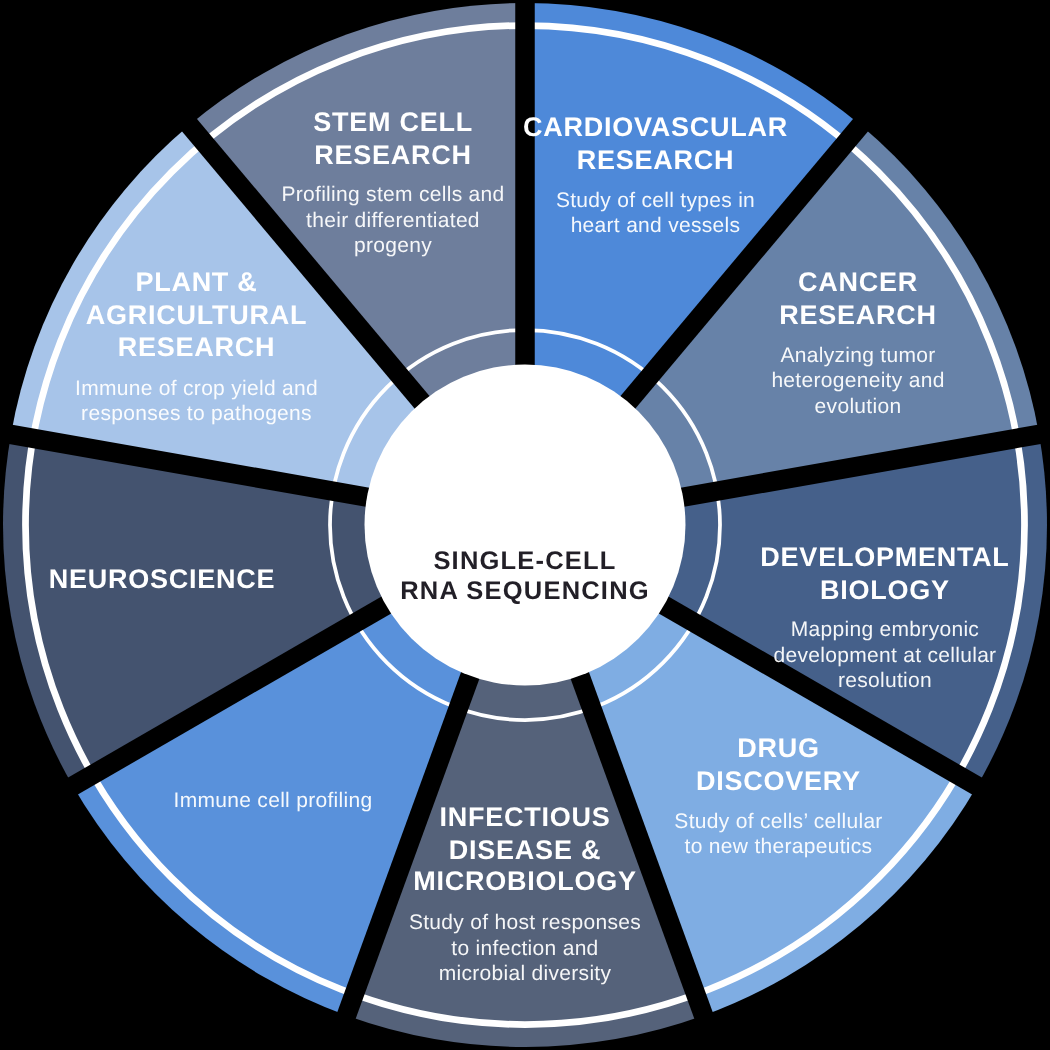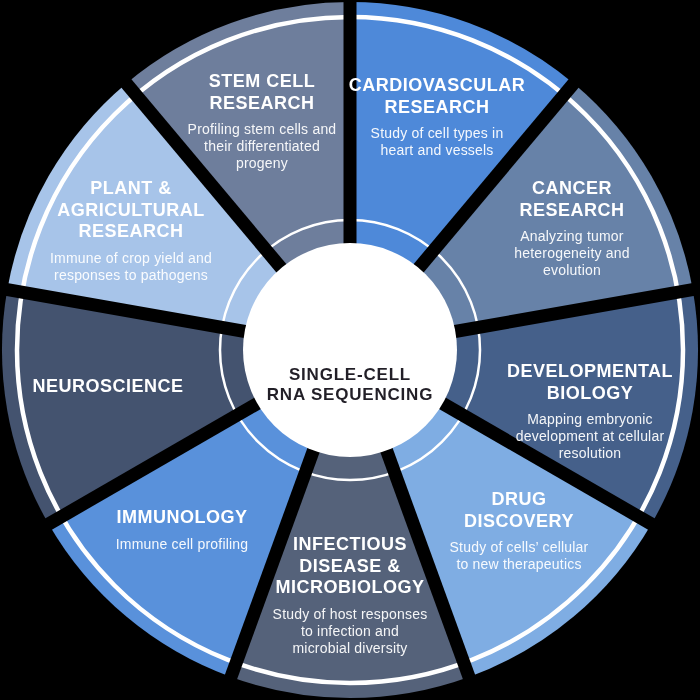--- a/index.html
+++ b/index.html
@@ -132,21 +132,20 @@
   <div class="seg-label" style="left:350px; top:596px; width:195px;">
     <div class="seg-title">INFECTIOUS
 DISEASE &amp;
 MICROBIOLOGY</div>
     <div class="seg-desc">Study of host responses
 to infection and
 microbial diversity</div>
   </div>
 
   <div class="seg-label" style="left:182px; top:530px; width:195px;">
-    <div class="seg-title">IMMUNOLOGY</div>
     <div class="seg-desc">Immune cell profiling</div>
   </div>
 
   <div class="seg-label" style="left:108px; top:387px; width:175px;">
     <div class="seg-title">NEUROSCIENCE</div>
   </div>
 
   <div class="seg-label" style="left:131px; top:231px; width:185px;">
     <div class="seg-title">PLANT &amp;
 AGRICULTURAL

